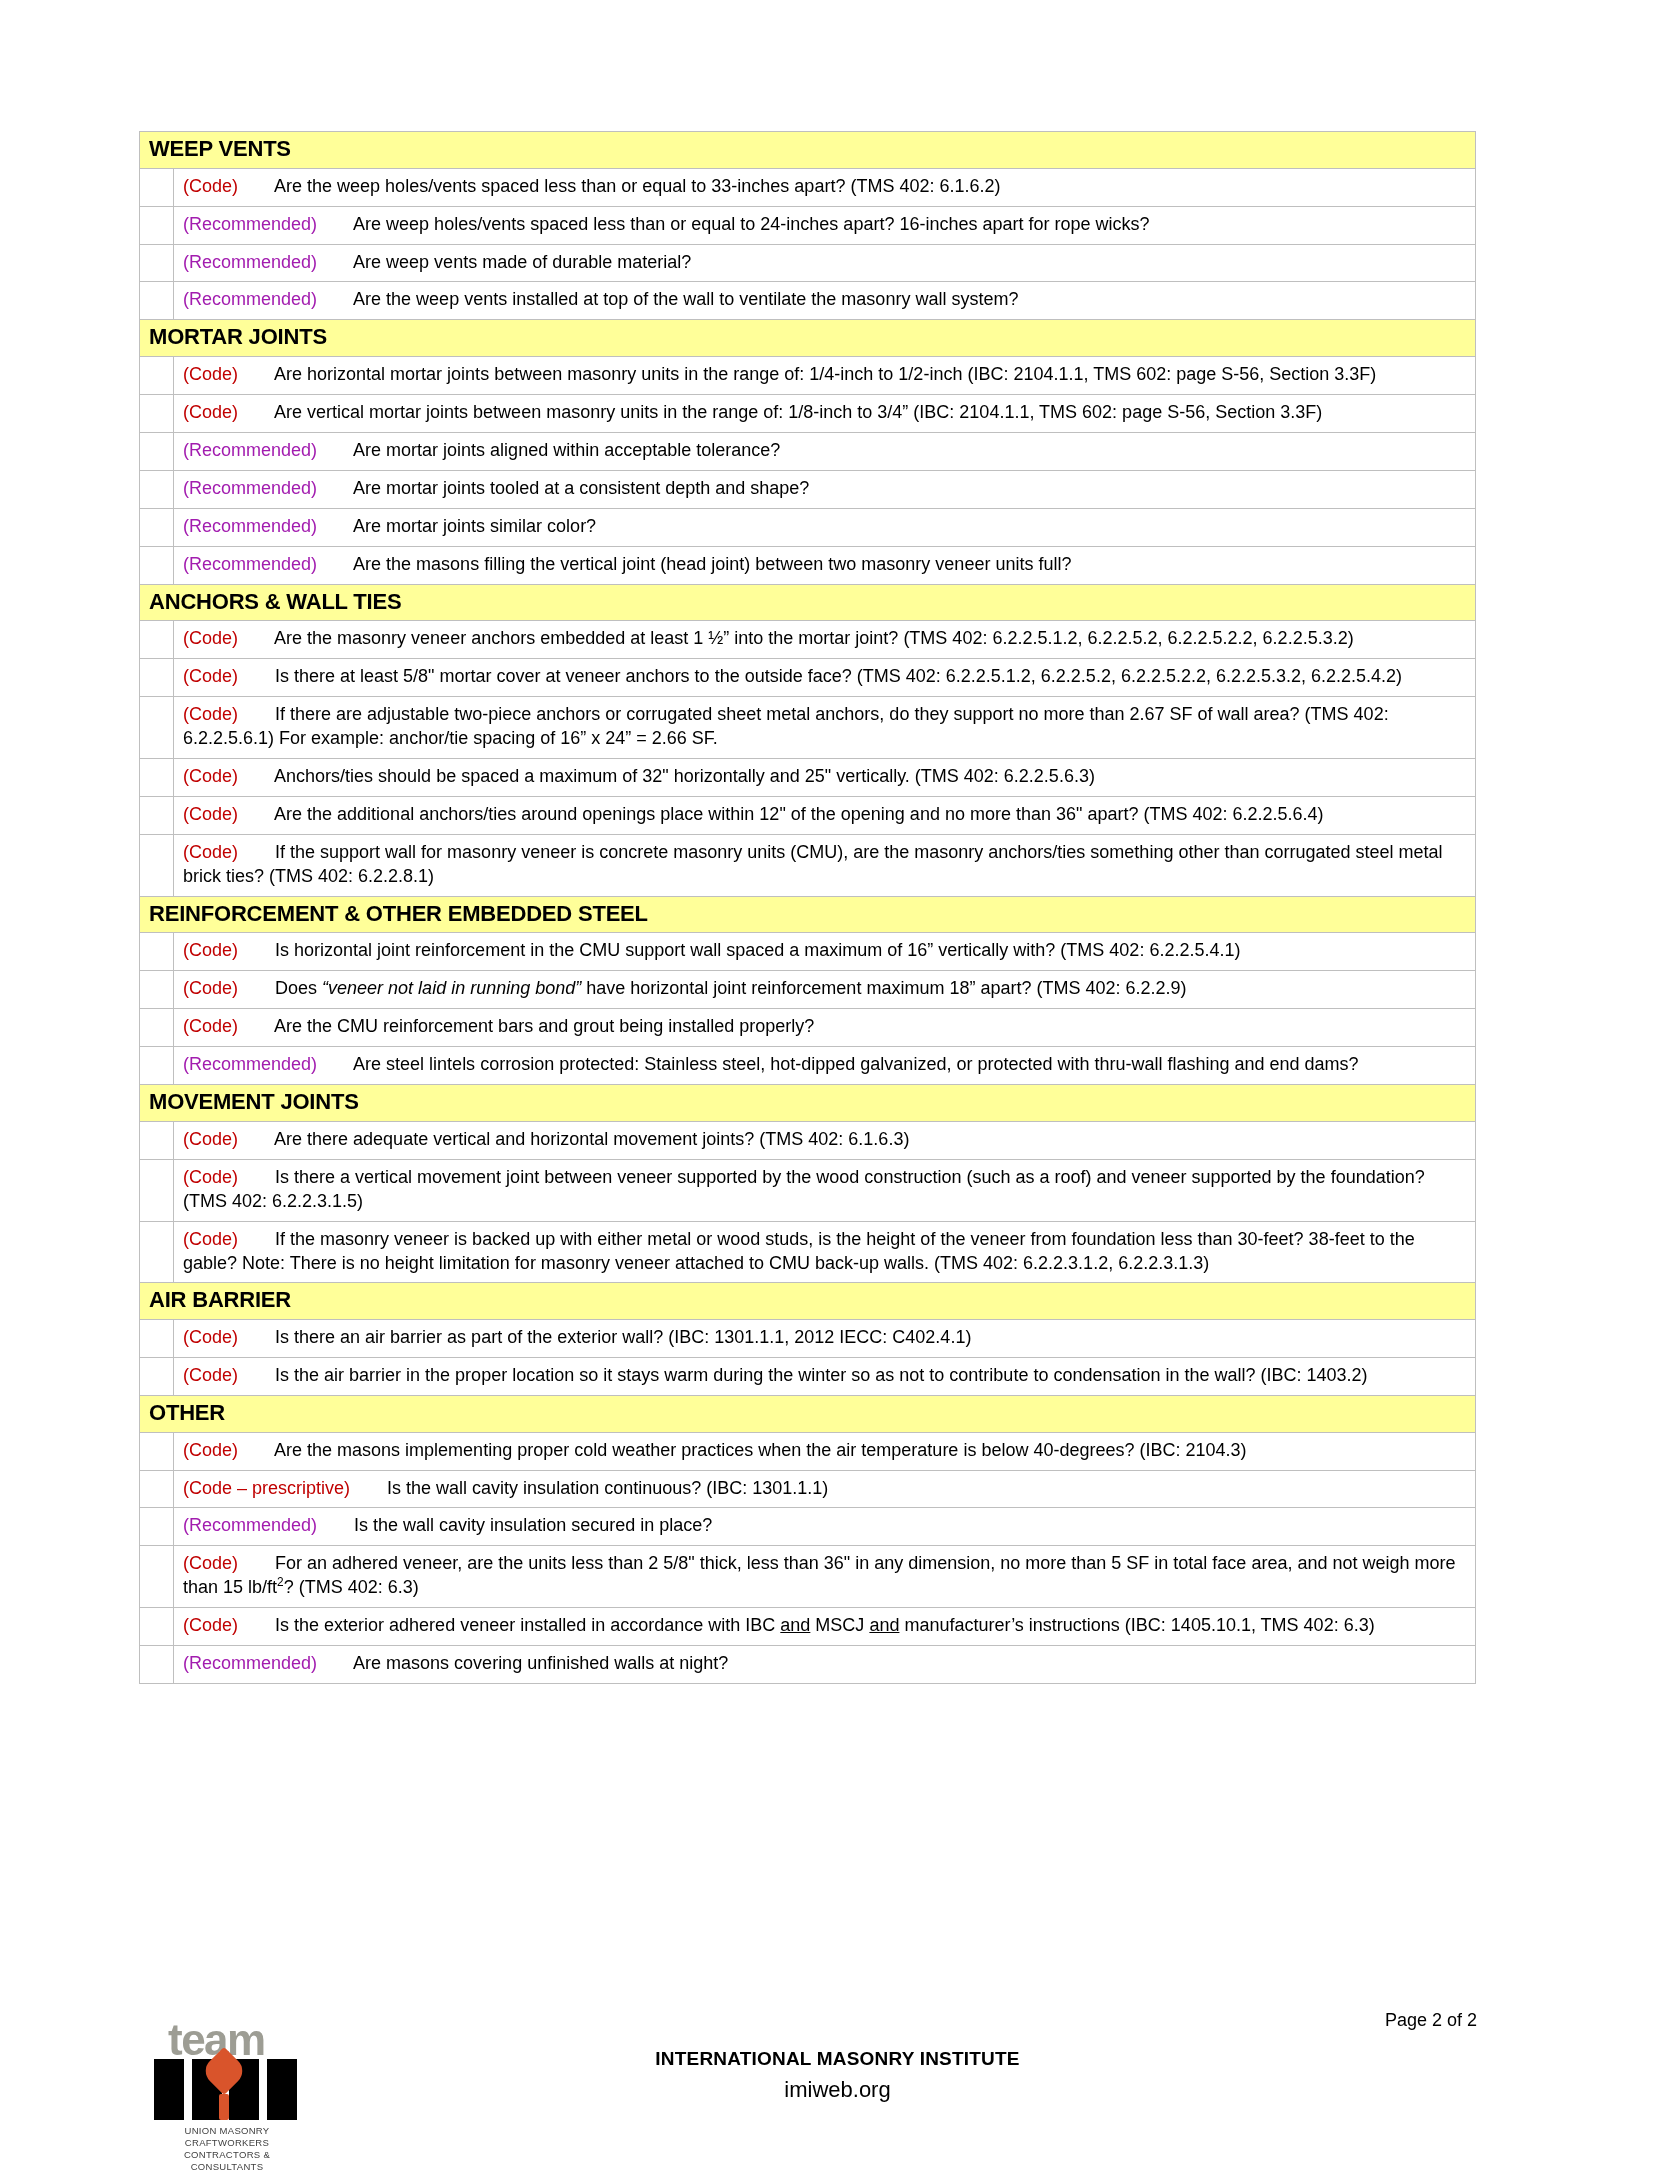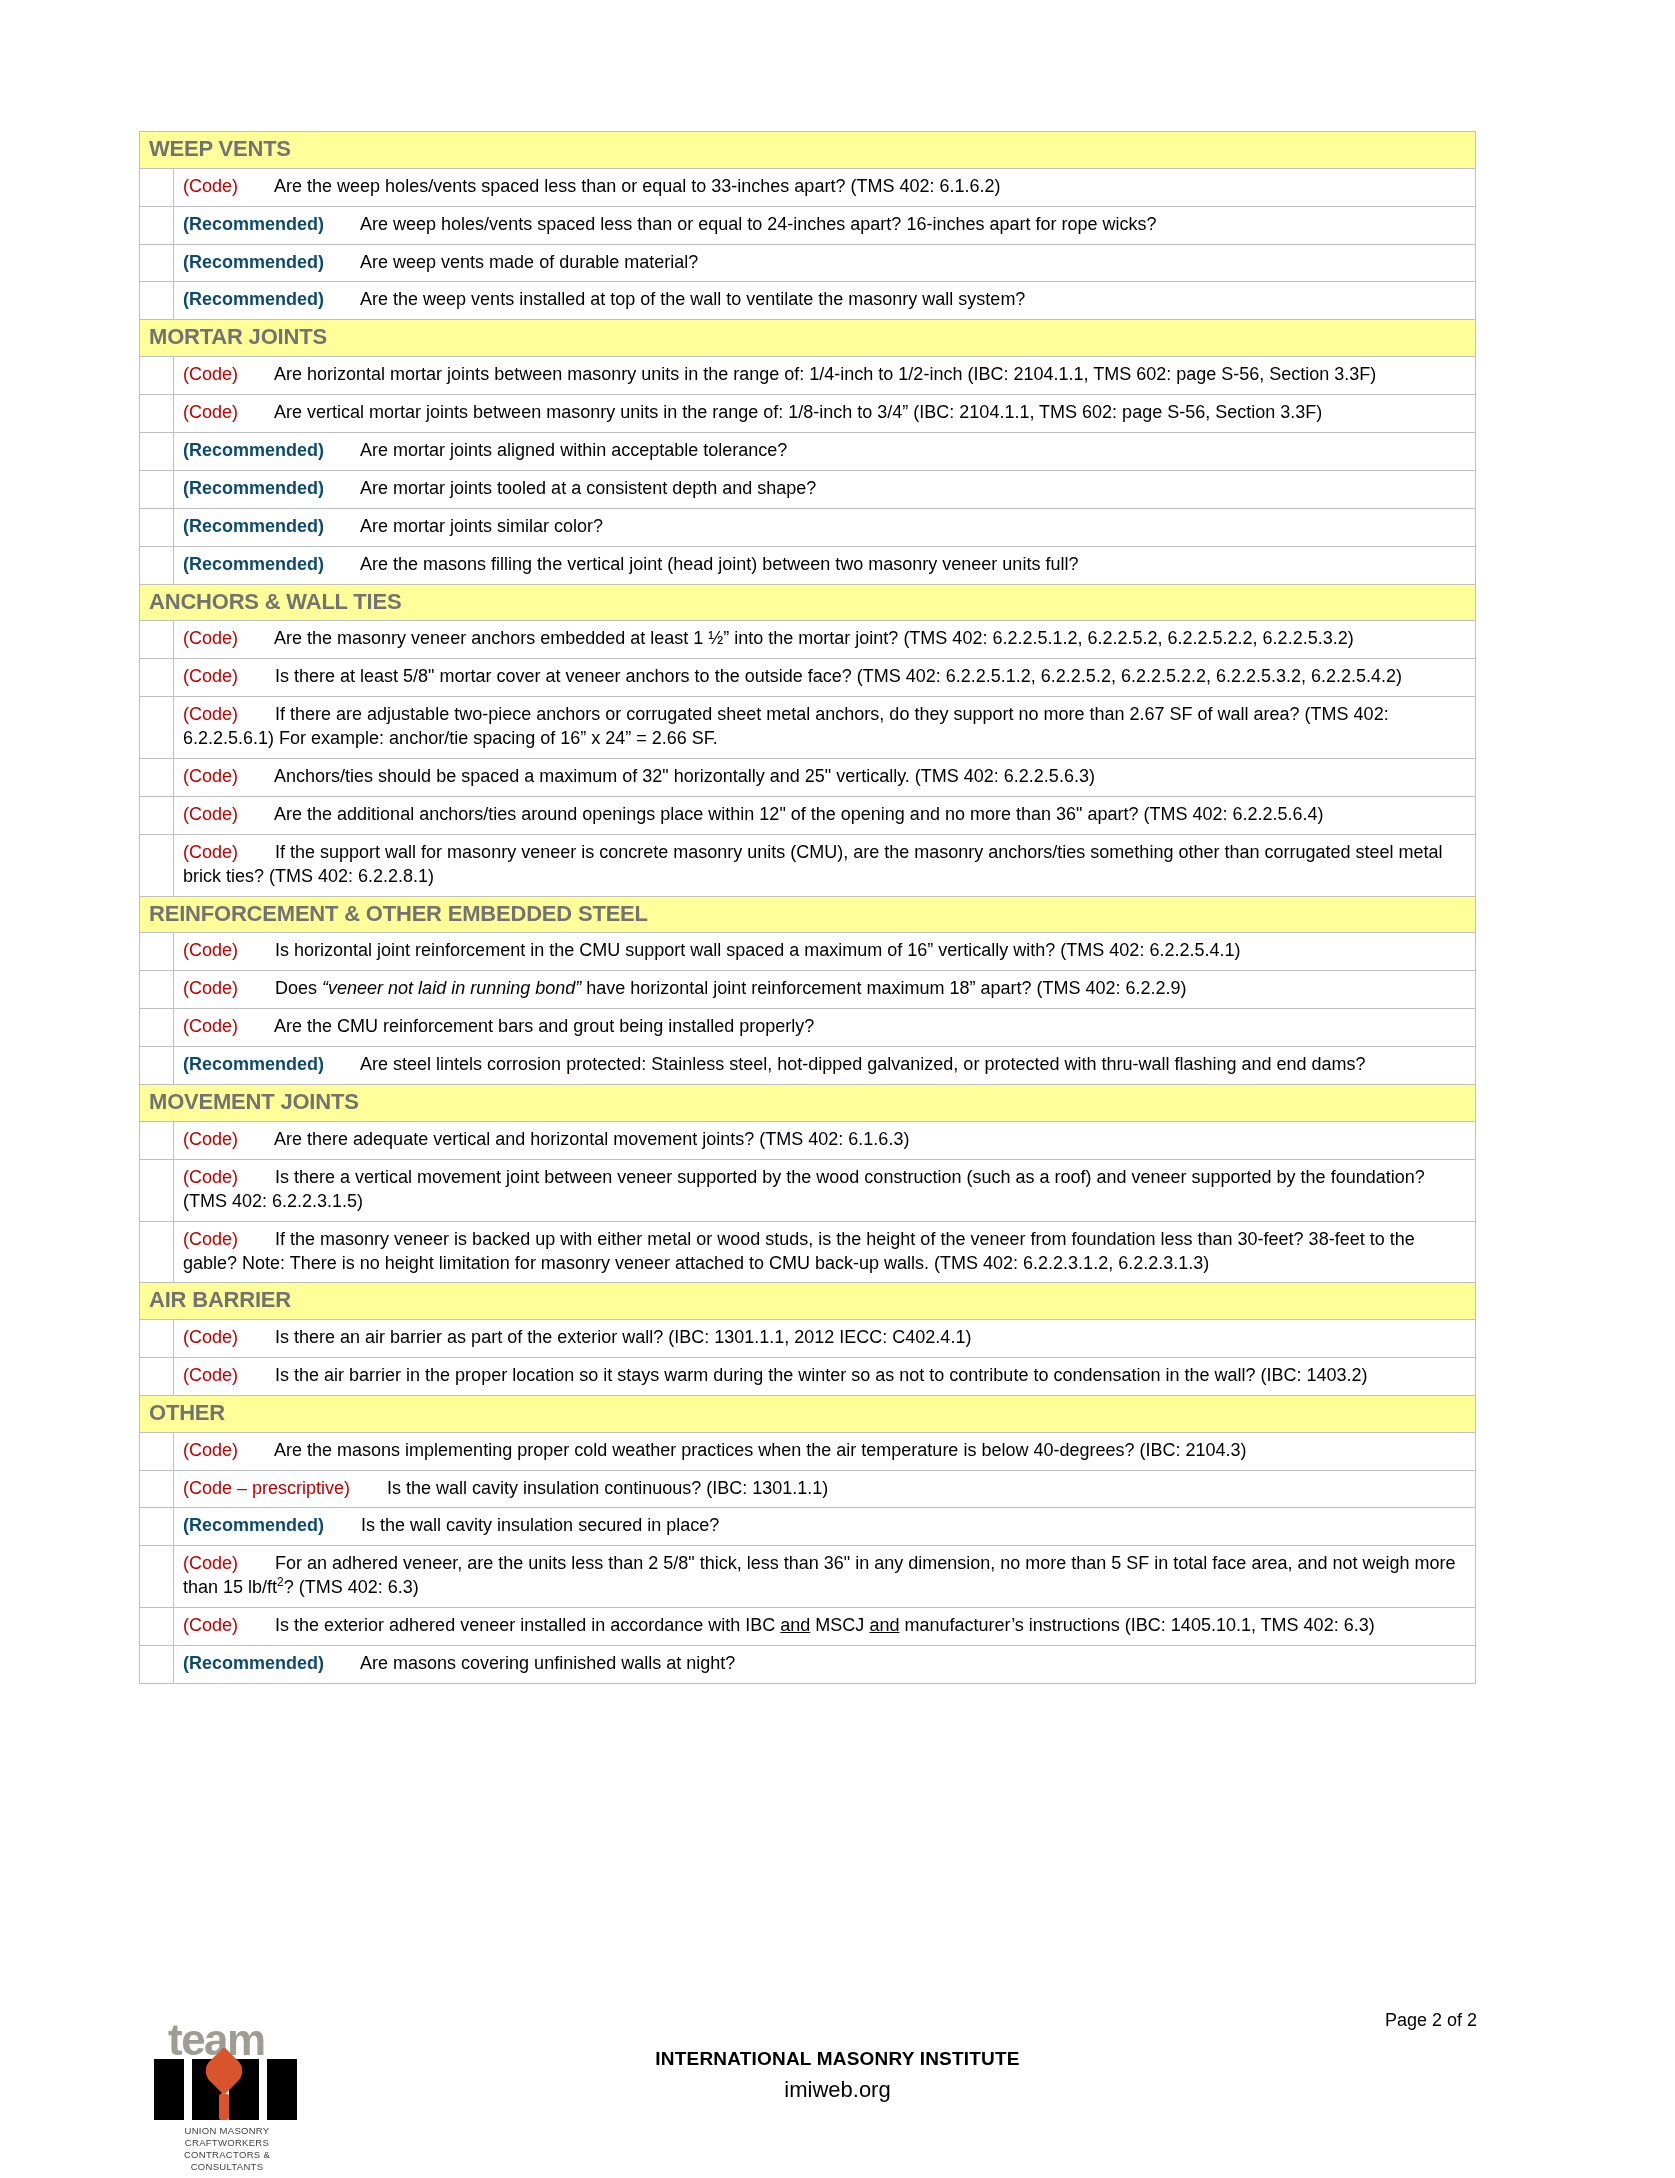--- a/index.html
+++ b/index.html
@@ -42,41 +42,41 @@
     border-bottom: 1px solid #bfbfbf;
     border-left: 1px solid #bfbfbf;
     border-right: 1px solid #bfbfbf;
     padding: 5px 0 6px 9px;
   }
   .section-title {
     font-size: 22px;
     font-weight: bold;
     letter-spacing: -0.2px;
     line-height: 1.12;
-    color: #737373;
+    color: #000000;
   }
 
   
   tr.item-row > td {
     border-bottom: 1px solid #bfbfbf;
     border-left: 1px solid #bfbfbf;
     border-right: 1px solid #bfbfbf;
     background: #ffffff;
   }
   td.check-cell {
     width: 34px;
     border-right: 1px solid #bfbfbf;
   }
   td.text-cell {
     padding: 6px 8px 7px 9px;
     font-size: 18px;
     line-height: 1.33;
   }
   .tag-code { color: #c00000; }
-  .tag-rec { color: #0c4a6e; font-weight: bold; }
+  .tag-rec { color: #a21caf; }
   .q { color: #000000; padding-left: 32px; }
   .q i { font-style: italic; }
   .q u { text-decoration: underline; }
   .q sup { font-size: 0.66em; vertical-align: super; line-height: 0; }
 
   
   tr.section-row + tr.item-row > td { border-top: 1px solid #d9d9d9; }
 
   
   .footer {

